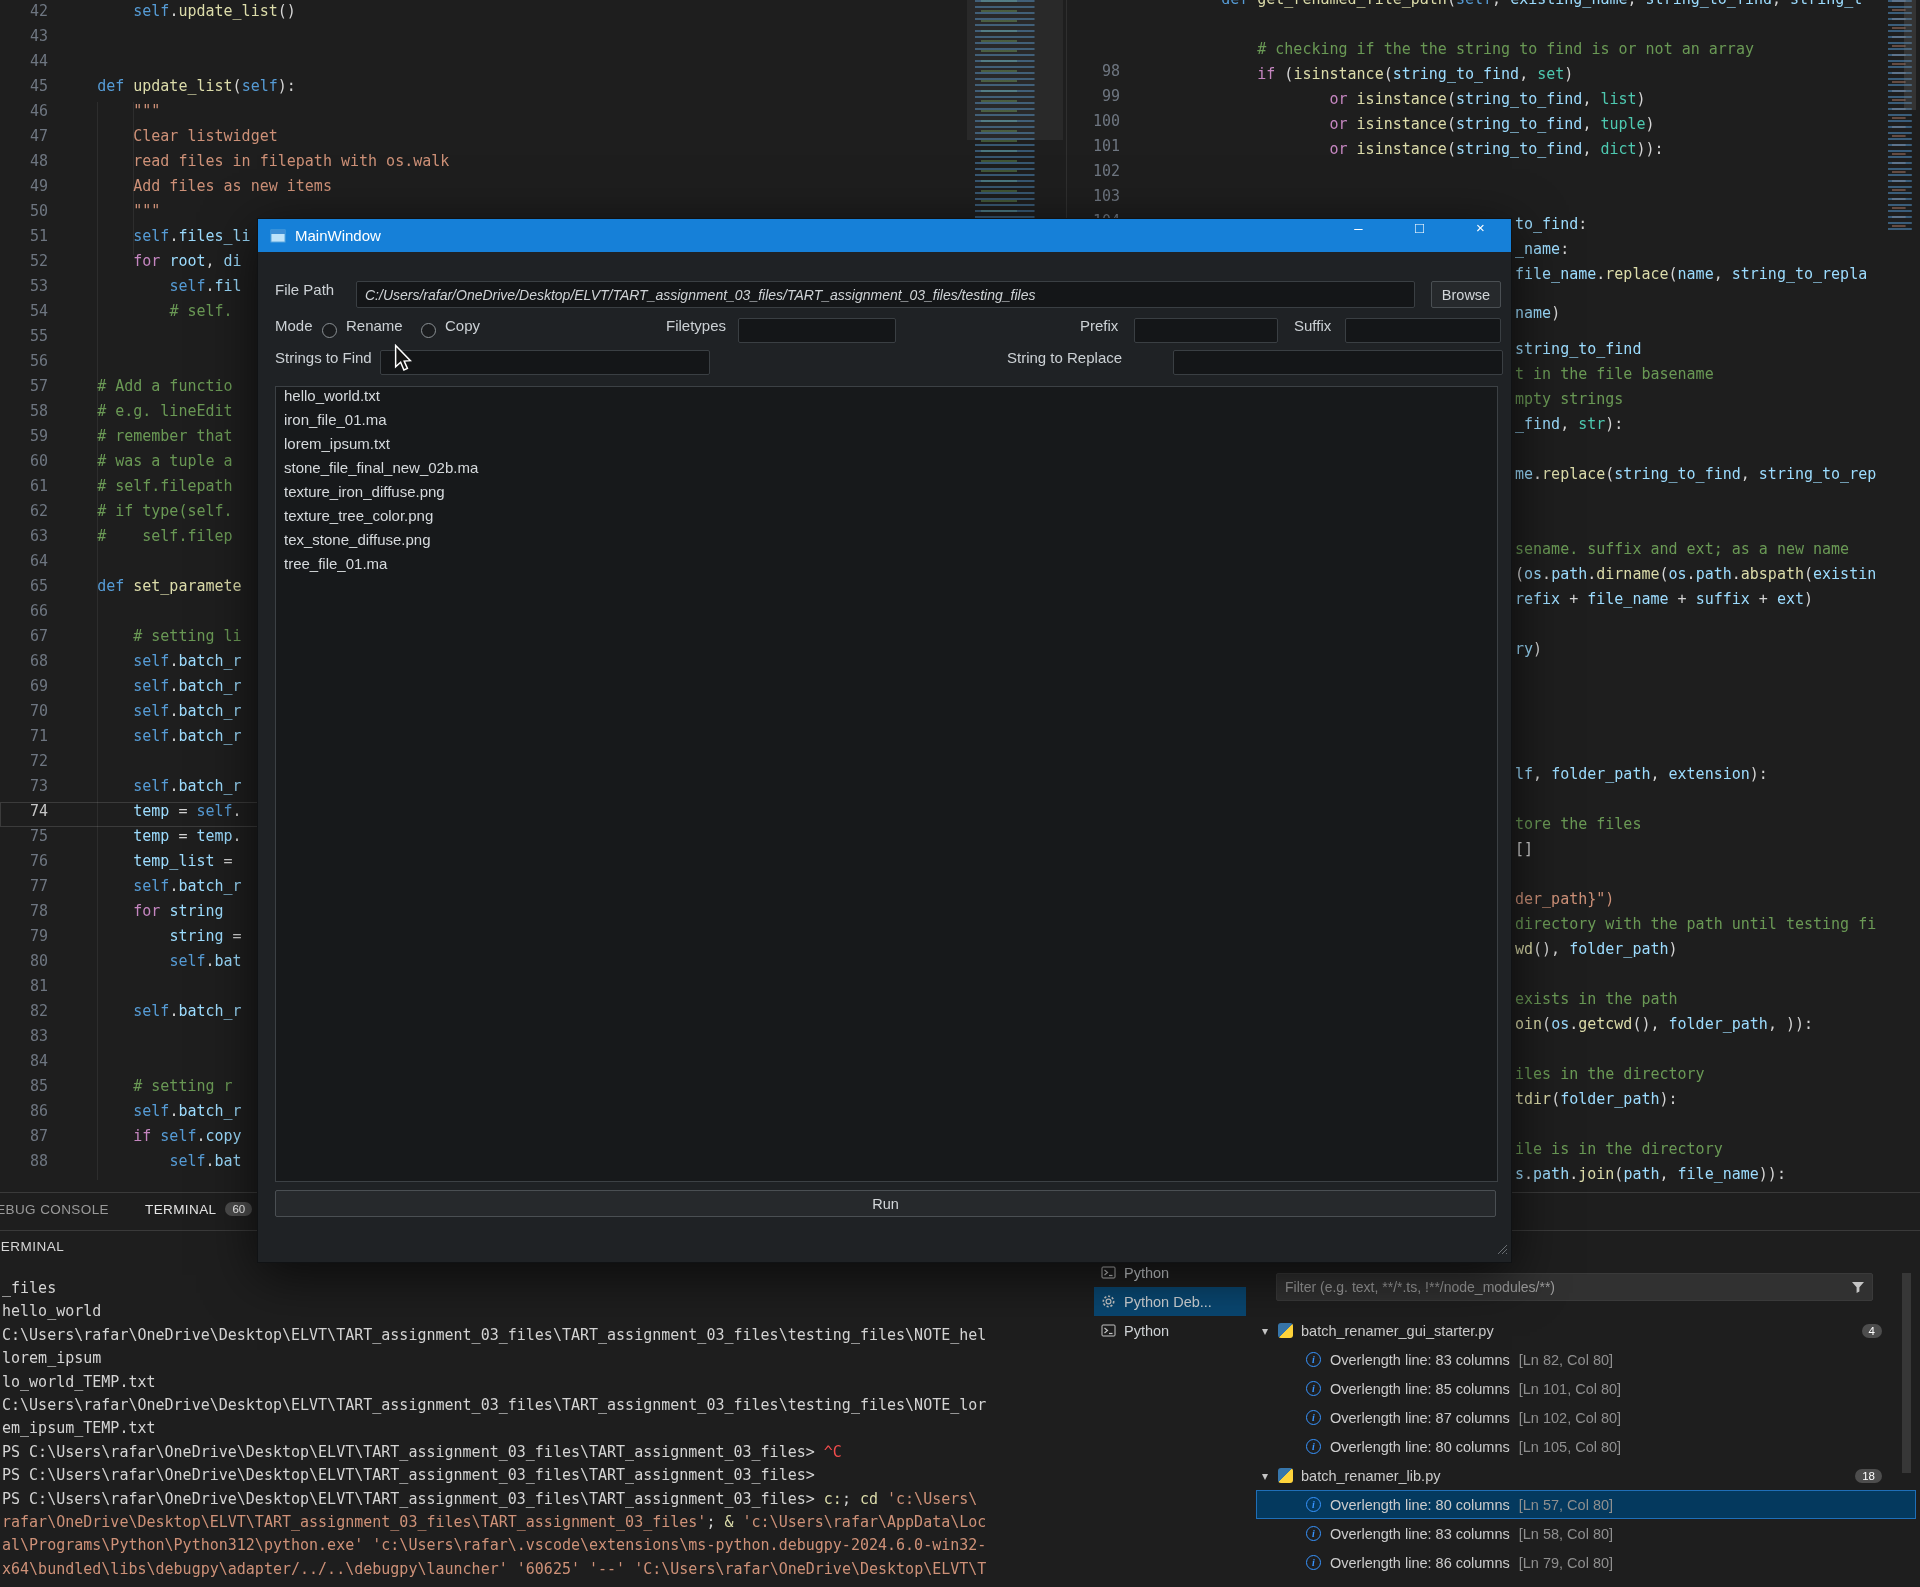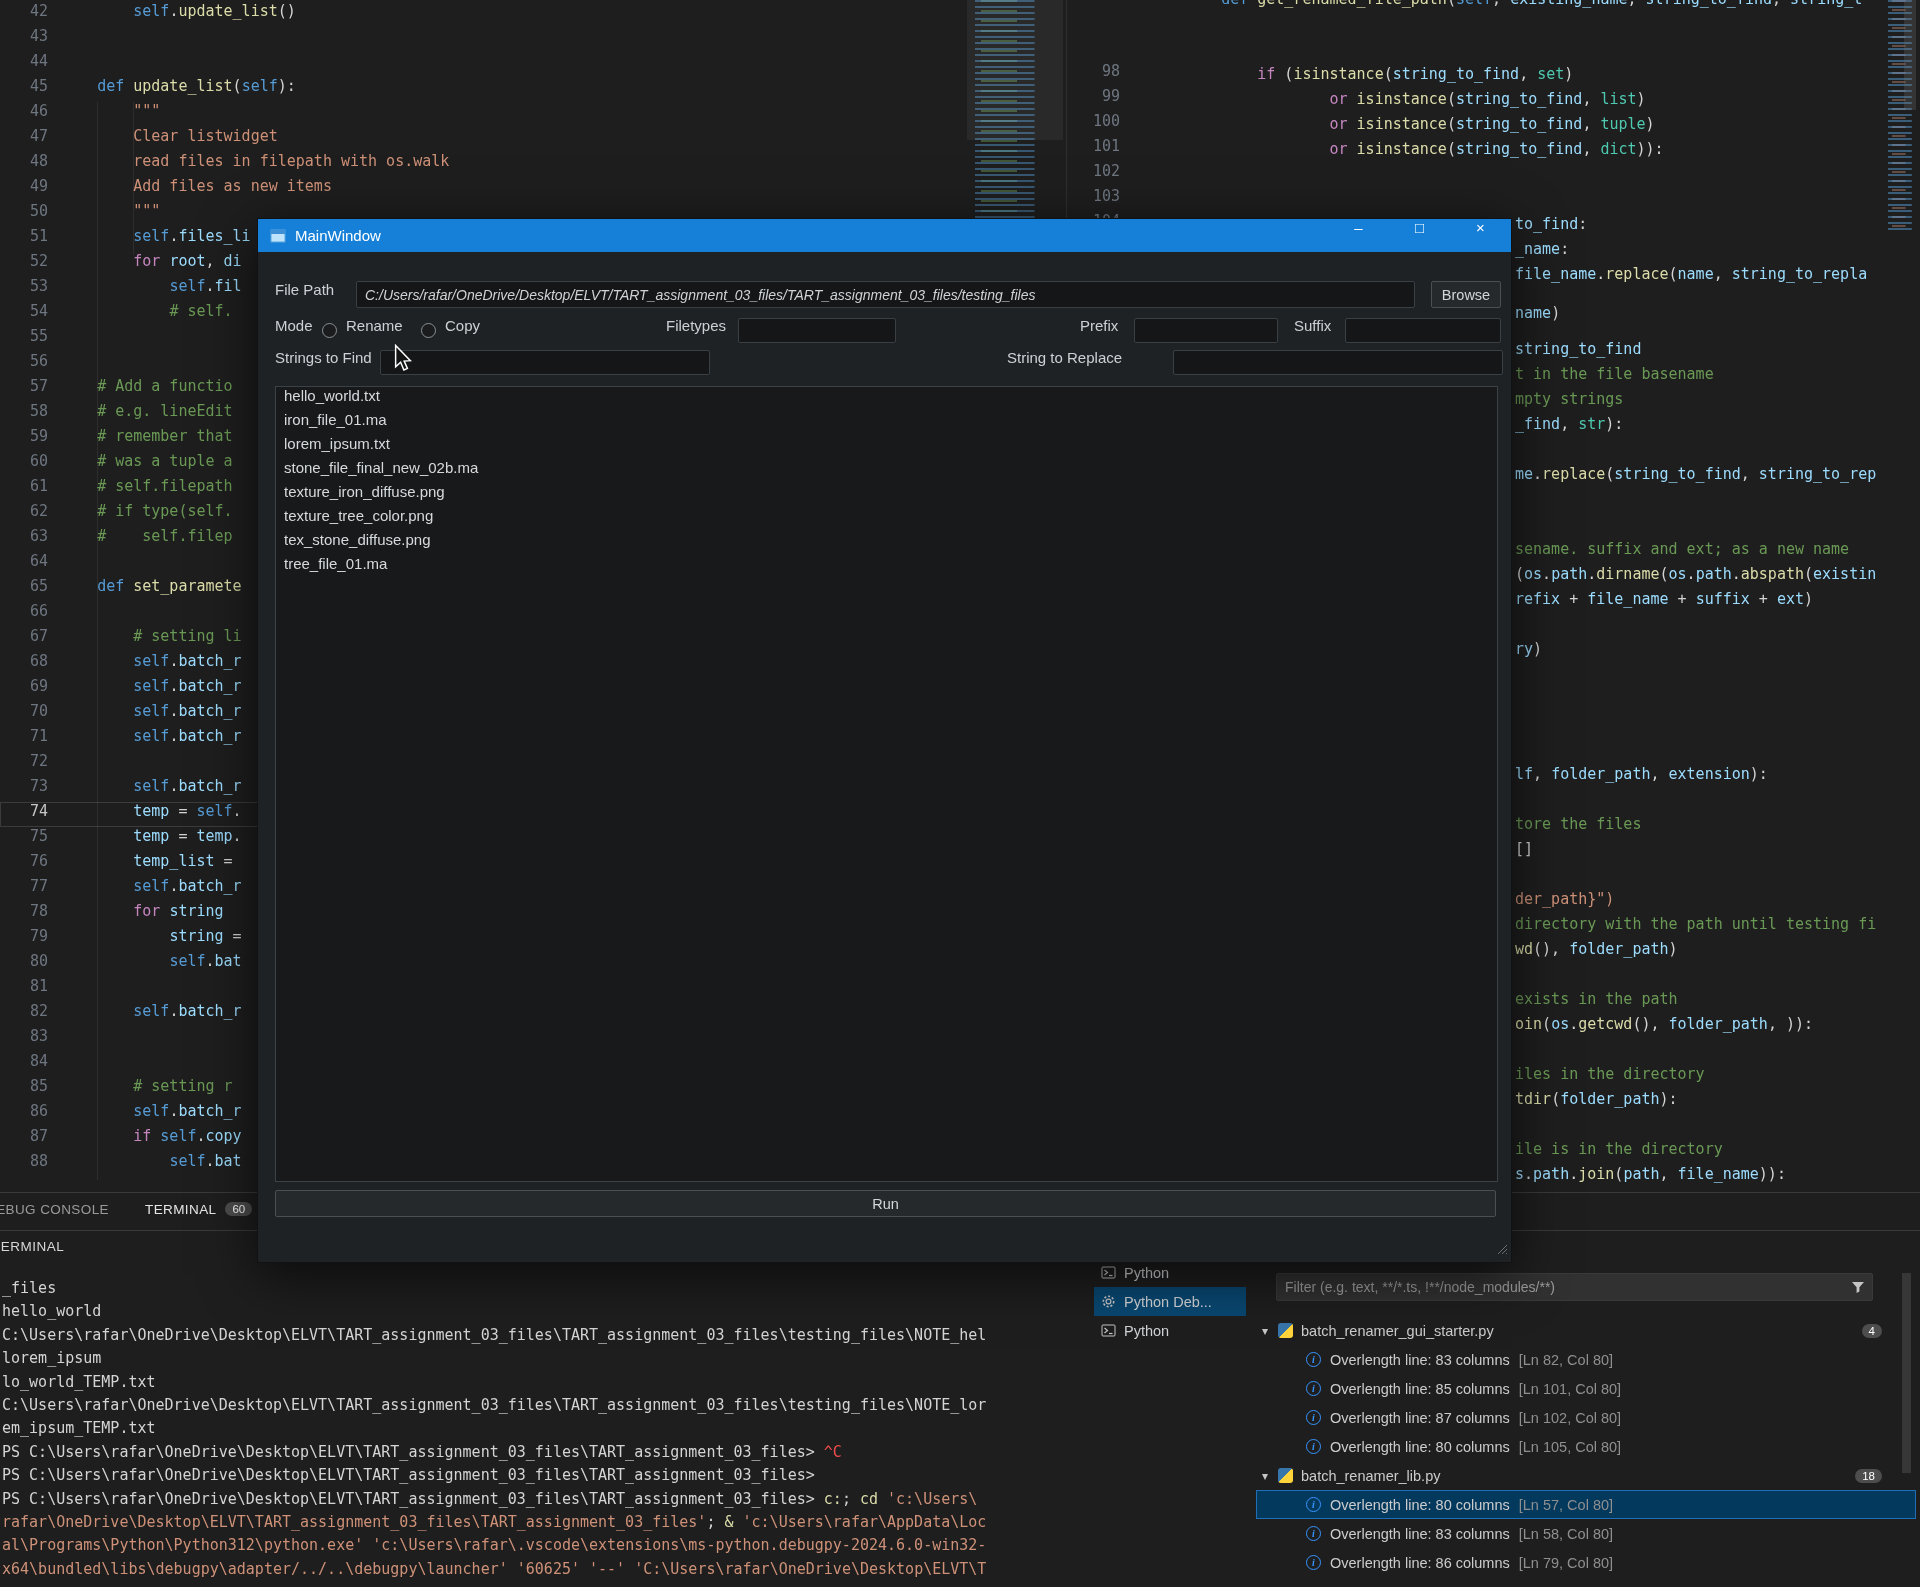--- a/index.html
+++ b/index.html
@@ -150,21 +150,21 @@
       <div class="crow"><span class="ln">85</span><span class="code"><span class="sg-d">        </span><span class="sg-c"># setting r</span></span></div>
       <div class="crow"><span class="ln">86</span><span class="code"><span class="sg-d">        </span><span class="sg-k">self</span><span class="sg-d">.</span><span class="sg-v">batch_r</span></span></div>
       <div class="crow"><span class="ln">87</span><span class="code"><span class="sg-d">        </span><span class="sg-kc">if </span><span class="sg-k">self</span><span class="sg-d">.</span><span class="sg-v">copy</span></span></div>
       <div class="crow"><span class="ln">88</span><span class="code"><span class="sg-d">            </span><span class="sg-k">self</span><span class="sg-d">.</span><span class="sg-v">bat</span></span></div>
     </div>
   <div id="left-minimap" class="minimap"></div>
   <div id="split-divider"></div>
   <div id="right-lines" class="editor">
       <div class="crow"><span class="ln"></span><span class="code"><span class="sg-d">    </span><span class="sg-k">def </span><span class="sg-f">get_renamed_file_path</span><span class="sg-d">(</span><span class="sg-k">self</span><span class="sg-d">, </span><span class="sg-v">existing_name</span><span class="sg-d">, </span><span class="sg-v">string_to_find</span><span class="sg-d">, </span><span class="sg-v">string_t</span></span></div>
       <div class="crow"><span class="ln">98</span><span class="code"></span></div>
-      <div class="crow"><span class="ln">99</span></div>
+      <div class="crow"><span class="ln">99</span><span class="code"><span class="sg-d">        </span><span class="sg-c"># checking if the the string to find is or not an array</span></span></div>
       <div class="crow"><span class="ln">100</span><span class="code"><span class="sg-d">        </span><span class="sg-kc">if </span><span class="sg-d">(</span><span class="sg-f">isinstance</span><span class="sg-d">(</span><span class="sg-v">string_to_find</span><span class="sg-d">, </span><span class="sg-t">set</span><span class="sg-d">)</span></span></div>
       <div class="crow"><span class="ln">101</span><span class="code"><span class="sg-d">                </span><span class="sg-kc">or </span><span class="sg-f">isinstance</span><span class="sg-d">(</span><span class="sg-v">string_to_find</span><span class="sg-d">, </span><span class="sg-t">list</span><span class="sg-d">)</span></span></div>
       <div class="crow"><span class="ln">102</span><span class="code"><span class="sg-d">                </span><span class="sg-kc">or </span><span class="sg-f">isinstance</span><span class="sg-d">(</span><span class="sg-v">string_to_find</span><span class="sg-d">, </span><span class="sg-t">tuple</span><span class="sg-d">)</span></span></div>
       <div class="crow"><span class="ln">103</span><span class="code"><span class="sg-d">                </span><span class="sg-kc">or </span><span class="sg-f">isinstance</span><span class="sg-d">(</span><span class="sg-v">string_to_find</span><span class="sg-d">, </span><span class="sg-t">dict</span><span class="sg-d">)):</span></span></div>
       <div class="crow"><span class="ln">104</span><span class="code"></span></div>
     </div>
   <div id="right-frags">
       <div class="frag" style="top: 215px;"><span class="sg-v">to_find</span><span class="sg-d">:</span></div>
       <div class="frag" style="top: 240px;"><span class="sg-v">_name</span><span class="sg-d">:</span></div>
       <div class="frag" style="top: 265px;"><span class="sg-v">file_name</span><span class="sg-d">.</span><span class="sg-f">replace</span><span class="sg-d">(</span><span class="sg-v">name</span><span class="sg-d">, </span><span class="sg-v">string_to_repla</span></div>

